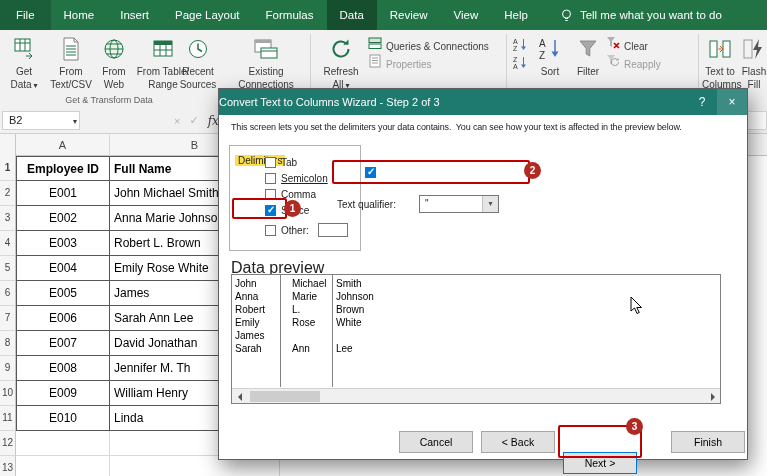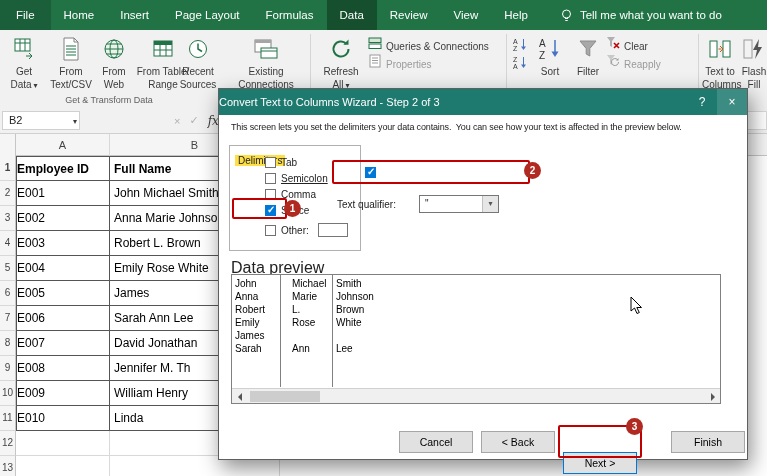--- a/index.html
+++ b/index.html
@@ -42,21 +42,21 @@
   .finput{position:absolute;left:220px;top:3px;right:0;height:19px;background:#fff;border:1px solid #d9d9d9;}
 
   
   .sheet{position:absolute;left:0;top:134px;width:767px;height:342px;background:#fff;overflow:hidden;}
   .colheads{position:relative;height:22px;background:#f5f5f5;border-bottom:1px solid #c6c6c6;}
   .corner{position:absolute;left:0;top:0;width:16px;height:22px;border-right:1px solid #c6c6c6;background:#f5f5f5;}
   .chead{position:absolute;top:0;height:22px;text-align:center;line-height:22px;font-size:11px;color:#444;border-right:1px solid #d8d8d8;}
   #grid{position:relative;}
   .grow{display:flex;height:25px;font-size:12px;color:#000;}
   .rh{width:16px;background:#f5f5f5;border-right:1px solid #c6c6c6;border-bottom:1px solid #d8d8d8;text-align:center;font-size:10px;color:#444;line-height:24px;}
-  .ca{width:94px;line-height:24px;border-right:1px solid #d9d9d9;border-bottom:1px solid #d9d9d9;}
+  .ca{width:94px;text-align:center;line-height:24px;border-right:1px solid #d9d9d9;border-bottom:1px solid #d9d9d9;}
   .cbl{width:170px;padding-left:4px;line-height:24px;border-right:1px solid #d9d9d9;border-bottom:1px solid #d9d9d9;white-space:nowrap;overflow:visible;}
   .grow.table .ca,.grow.table .cbl{border-color:#555;}
   .grow.table .ca{border-left:1px solid #555;}
   .grow.top .ca,.grow.top .cbl{border-top:1px solid #555;}
   .grow.hdr{font-weight:bold;}
 
   
   .dialog{position:absolute;left:218px;top:88px;width:530px;height:372px;background:#fff;border:1px solid #5f5f5f;box-shadow:3px 8px 20px rgba(0,0,0,.45);z-index:50;}
   .dtitle{position:absolute;left:0;top:0;width:100%;height:26px;background:var(--title-teal);color:#fff;font-size:11px;line-height:26px;}
   .dhelp,.dclose{position:absolute;top:0;width:30px;height:26px;text-align:center;line-height:26px;color:#fff;font-size:12px;padding:0;}

